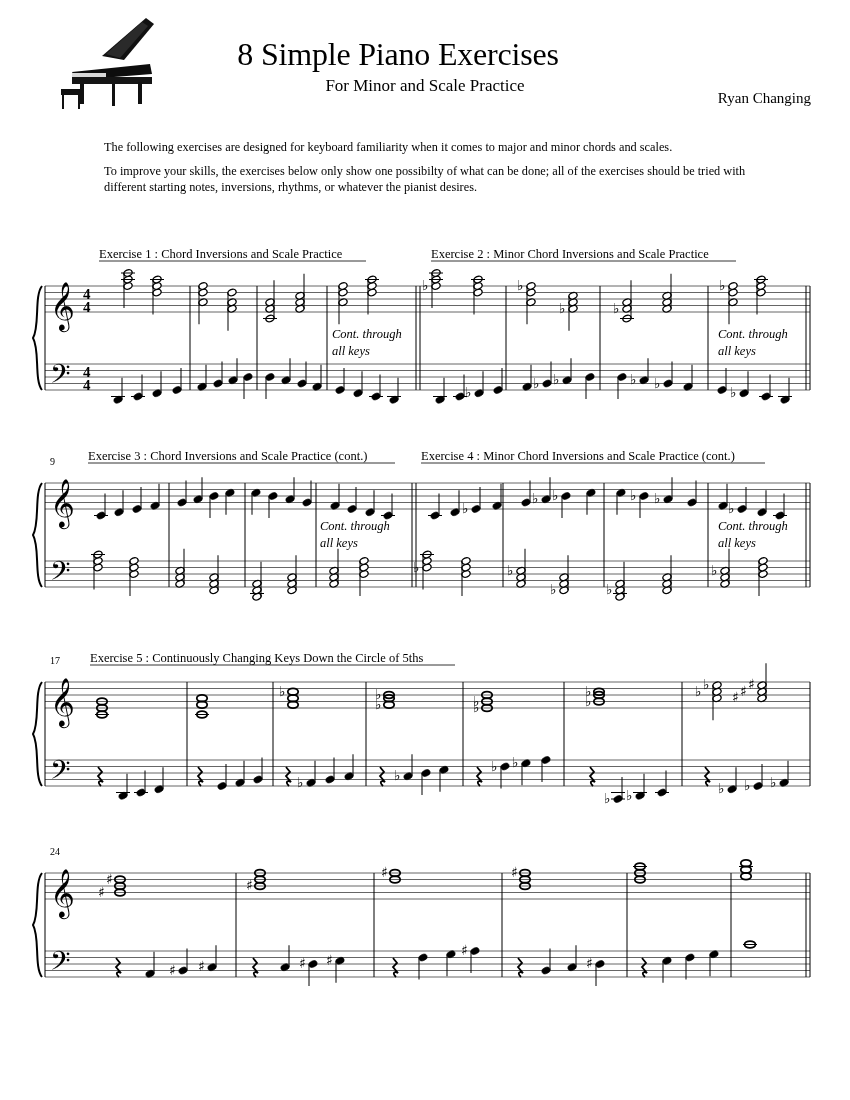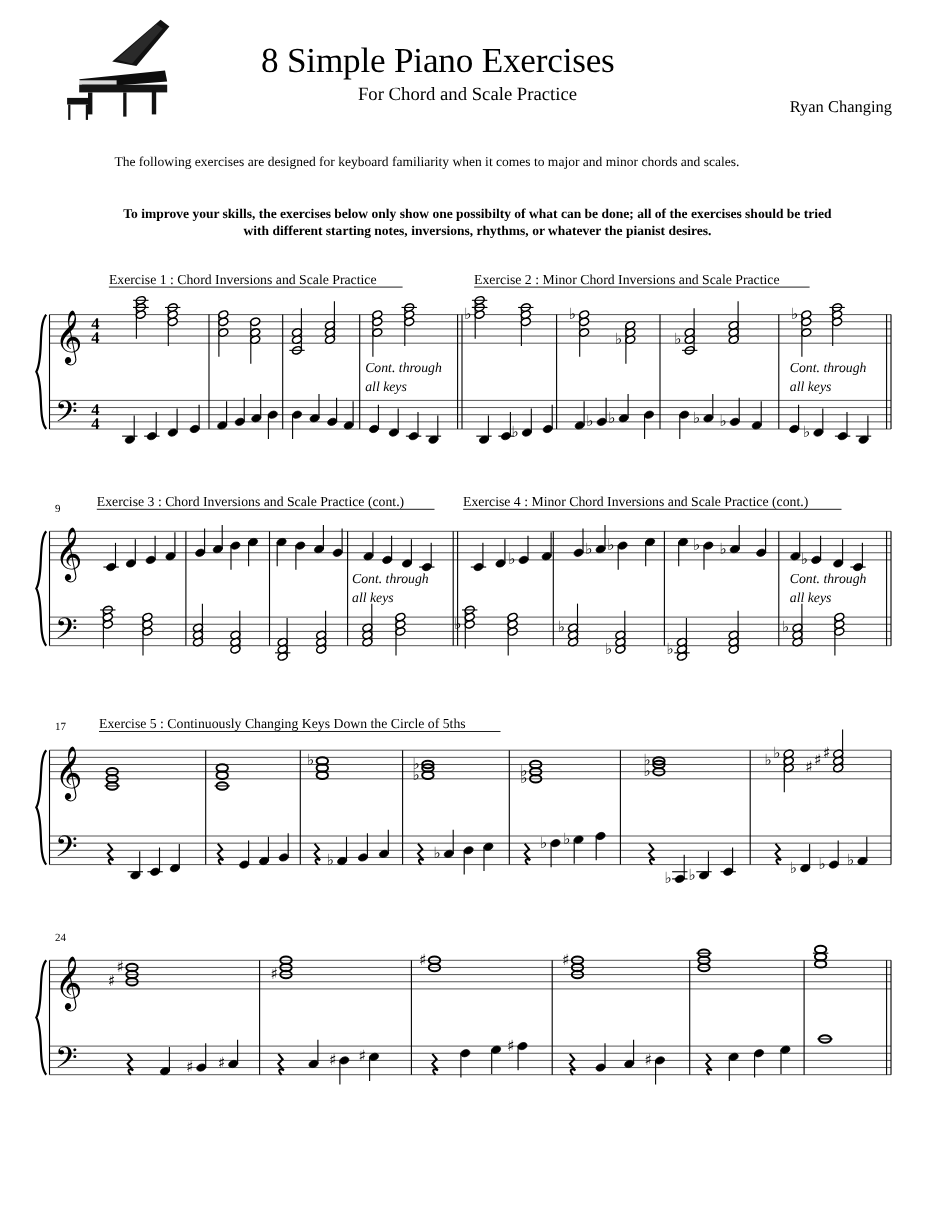--- a/index.html
+++ b/index.html
@@ -4,23 +4,23 @@
 <style>
   html, body { margin:0; padding:0; background:#ffffff; }
   body { width:850px; height:1100px; position:relative; overflow:hidden;
          font-family:"Liberation Serif", "DejaVu Serif", serif; color:#000; }
   .piano { position:absolute; left:58px; top:14px; width:100px; height:100px; }
   .title { position:absolute; left:0; width:796px; top:36px; text-align:center;
            font-size:32px; letter-spacing:-0.2px; }
   .title span { position:relative; left:0px; }
   .subtitle { position:absolute; left:0; width:850px; top:76px; text-align:center; font-size:17px; }
   .composer { position:absolute; right:39px; top:90px; font-size:15px; }
-  .intro { position:absolute; left:104px; font-size:12.3px; line-height:16px;text-align:center; }
+  .intro { position:absolute; left:104px; font-size:12.3px; line-height:16px; }
   .intro1 { top:139px; }
-  .intro2 { top:186px; width:660px;font-weight:bold; }
+  .intro2 { top:163px; width:660px; }
   svg.score { position:absolute; left:0; top:0; width:850px; height:1100px; }
   .ex-title { font-family:"Liberation Serif", serif; font-size:12.5px; }
   .cont { font-family:"Liberation Serif", serif; font-style:italic; font-size:12.5px; }
   .mnum { font-family:"Liberation Serif", serif; font-size:10px; }
 </style>
 </head>
 <body>
 
 <div class="piano">
   <svg width="100" height="100" viewBox="0 0 100 100">
@@ -32,21 +32,21 @@
     <rect x="22" y="70" width="4" height="20" fill="#111"></rect>
     <rect x="54" y="70" width="3" height="22" fill="#111"></rect>
     <rect x="80" y="68" width="4" height="22" fill="#111"></rect>
     <rect x="3" y="75" width="20" height="6" fill="#111"></rect>
     <rect x="4" y="81" width="2" height="14" fill="#111"></rect>
     <rect x="20" y="81" width="2" height="14" fill="#111"></rect>
   </svg>
 </div>
 
 <div class="title"><span>8 Simple Piano Exercises</span></div>
-<div class="subtitle">For Chord and Scale Practice</div>
+<div class="subtitle">For Minor and Scale Practice</div>
 <div class="composer">Ryan Changing</div>
 
 <div class="intro intro1">The following exercises are designed for keyboard familiarity when it comes to major and minor chords and scales.</div>
 <div class="intro intro2">To improve your skills, the exercises below only show one possibilty of what can be done; all of the exercises should be tried with different starting notes, inversions, rhythms, or whatever the pianist desires.</div>
 
 <svg class="score" id="score" viewBox="0 0 850 1100">
     <g>
       <line x1="45" x2="810" y1="286" y2="286" stroke="#555" stroke-width="0.9"></line>
       <line x1="45" x2="810" y1="292.5" y2="292.5" stroke="#555" stroke-width="0.9"></line>
       <line x1="45" x2="810" y1="299" y2="299" stroke="#555" stroke-width="0.9"></line>

